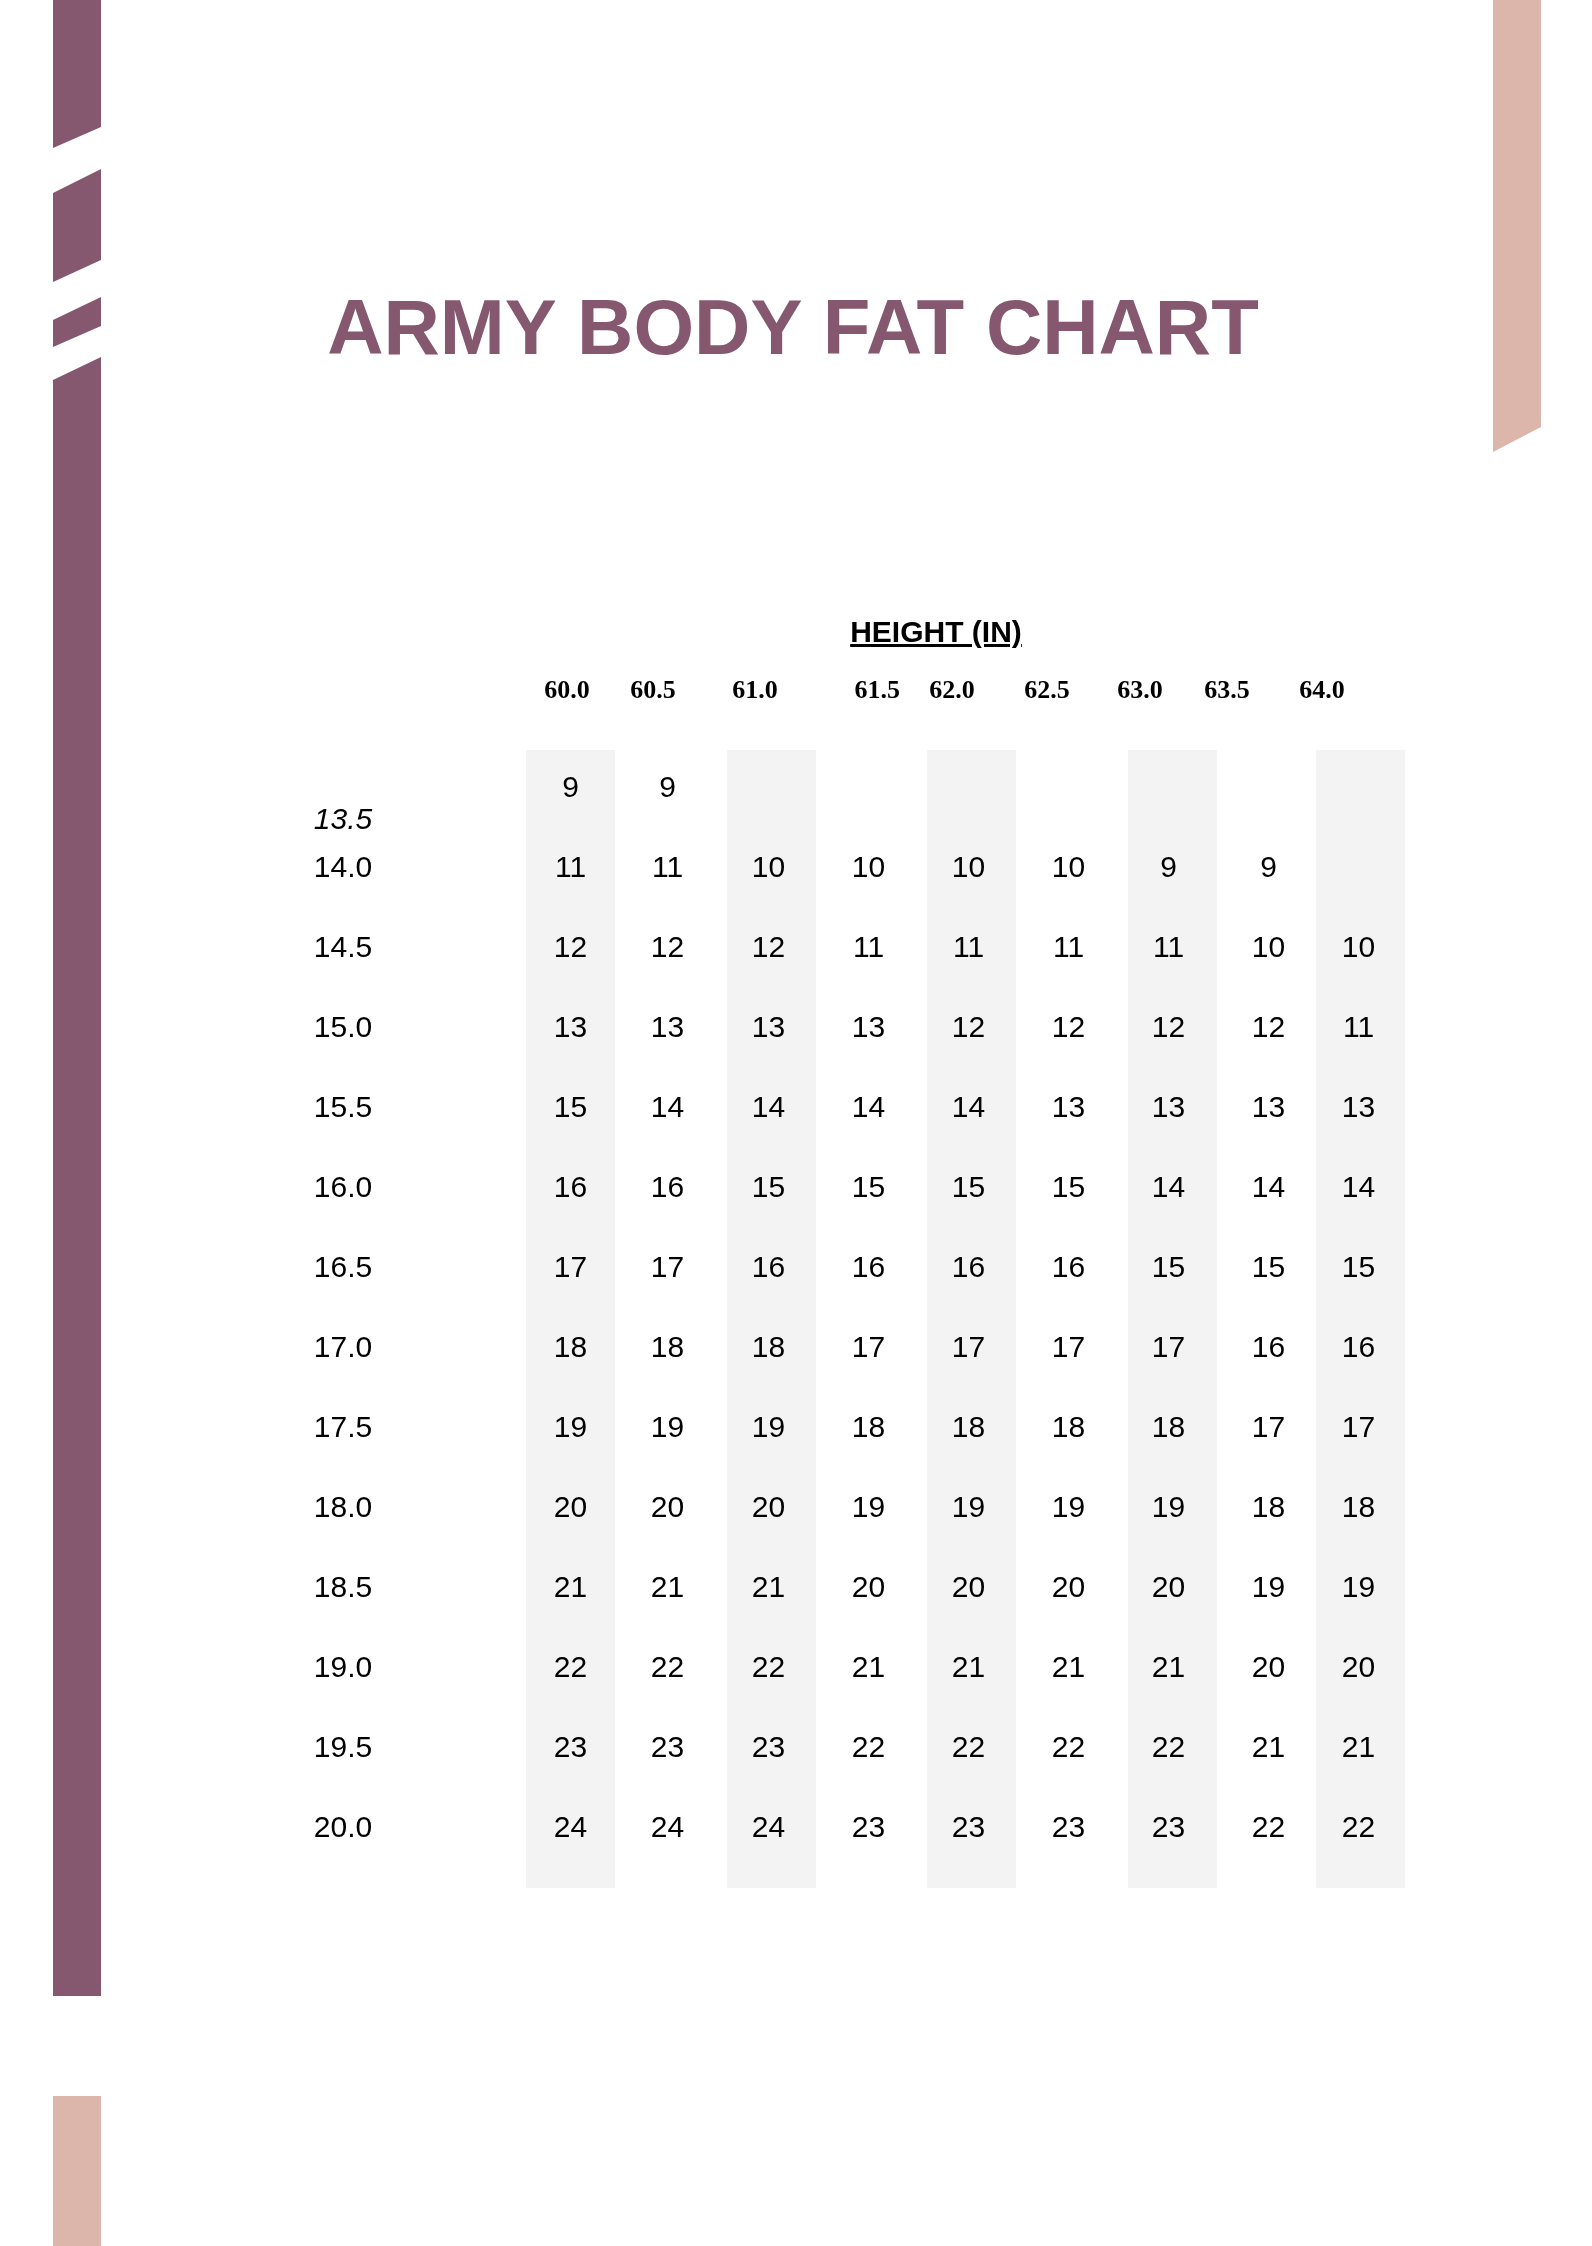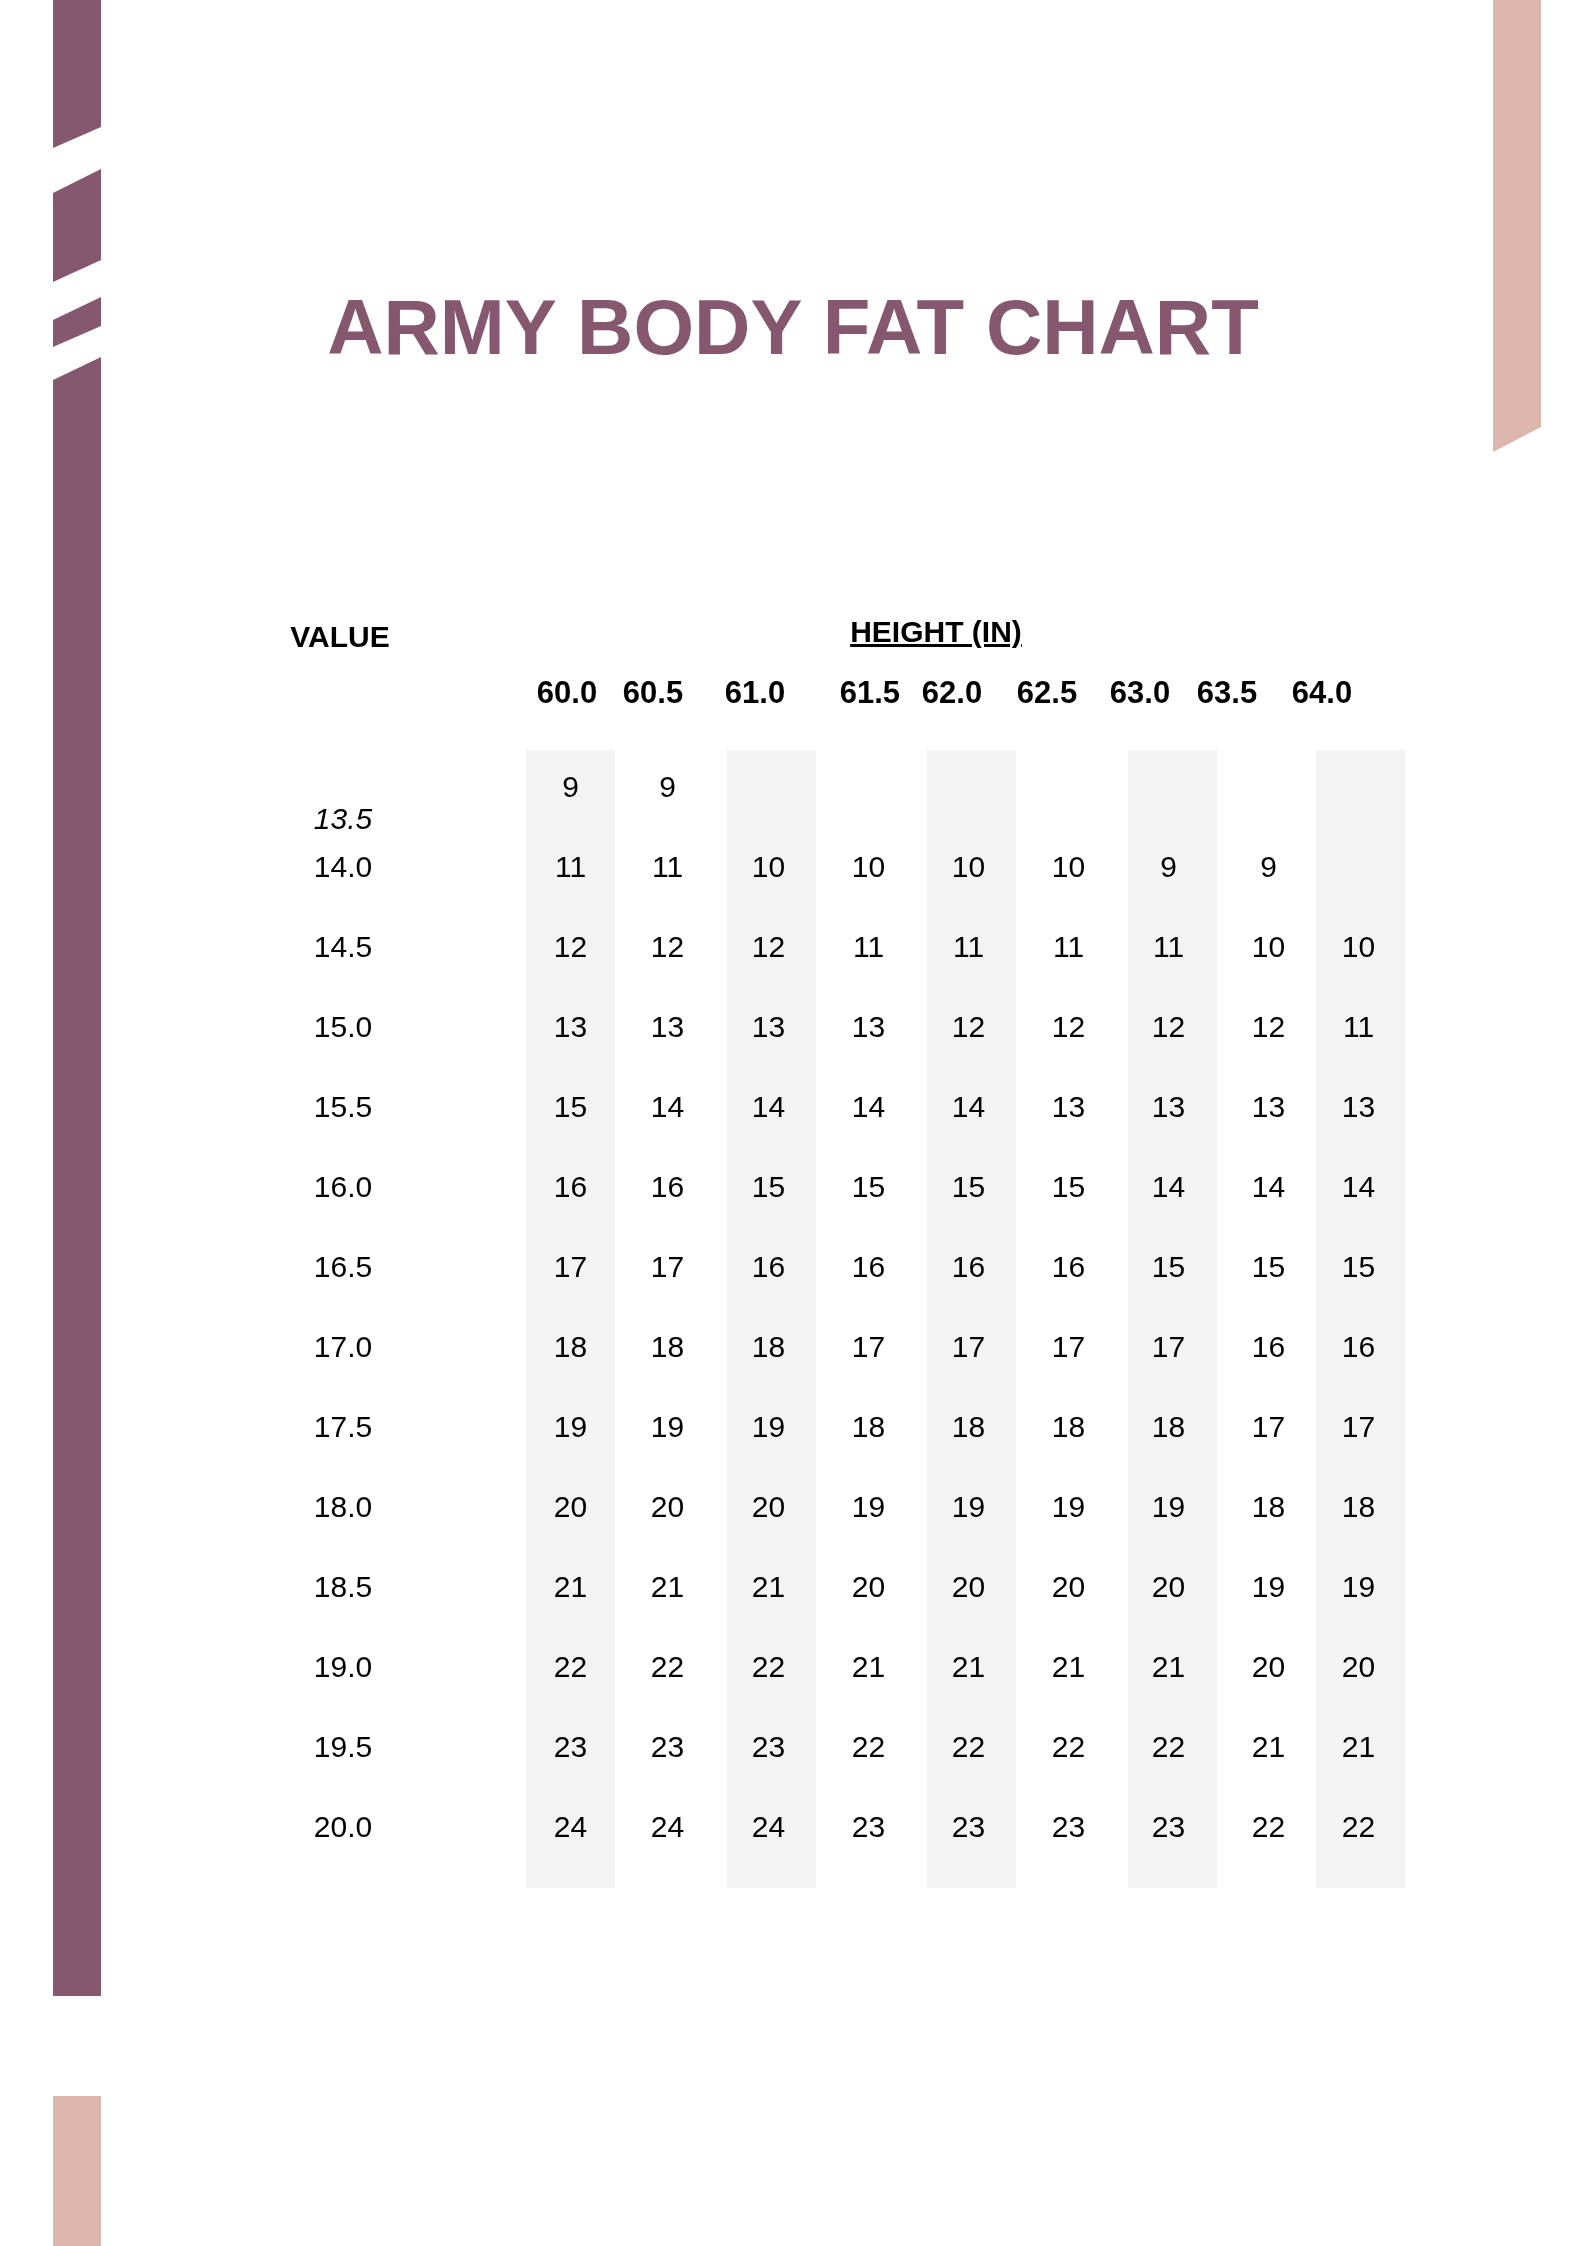--- a/index.html
+++ b/index.html
@@ -10,21 +10,21 @@
   .deco { position: absolute; }
   .title {
     position: absolute; left: 0; width: 1592px; top: 282px; text-align: center;
     font-weight: bold; font-size: 78px; color: #85586f; letter-spacing: 0px;
     padding-left: 0;
   }
   .title span { display: inline-block; transform: translateX(-3px); }
   .hdr { position: absolute; font-weight: bold; font-size: 30px; text-align: center; }
   .circ-hdr { left: 170px; width: 340px; top: 612px; line-height: 50px; }
   .height-hdr { left: 796px; width: 280px; top: 615px; text-decoration: underline; }
-  .col-hdr { top: 675px; width: 100px; font-size: 31px; }
+  .col-hdr { top: 675px; width: 100px; font-size: 26px; font-family: Liberation Serif, serif; }
   .shade { position: absolute; top: 750px; height: 1138px; width: 89px; background: #f3f3f3; }
   .rowlabel, .cell { position: absolute; font-size: 30px; text-align: center; line-height: 34px; }
   .rowlabel { left: 243px; width: 200px; }
   .cell { width: 89px; }
 </style>
 </head>
 <body>
 
 <svg class="deco" style="left:0;top:0" width="120" height="2246">
   <polygon fill="#85586f" points="53,0 101,0 101,127 53,148"></polygon>
@@ -34,21 +34,20 @@
   <rect fill="#dcb5ab" x="53" y="2096" width="48" height="150"></rect>
 </svg>
 
 <svg class="deco" style="left:1480px;top:0" width="80" height="480">
   <polygon fill="#dcb5ab" points="13,0 61,0 61,427 13,452"></polygon>
 </svg>
 
 <div class="title"><span>ARMY BODY FAT CHART</span></div>
 
 <div class="hdr circ-hdr">
-  <div>VALUE</div>
 </div>
 <div class="hdr height-hdr">HEIGHT (IN)</div>
 
 <div class="shade" style="left:526px"></div>
 <div class="shade" style="left:727px"></div>
 <div class="shade" style="left:927px"></div>
 <div class="shade" style="left:1128px"></div>
 <div class="shade" style="left:1316px"></div>
 
 <div id="table">

